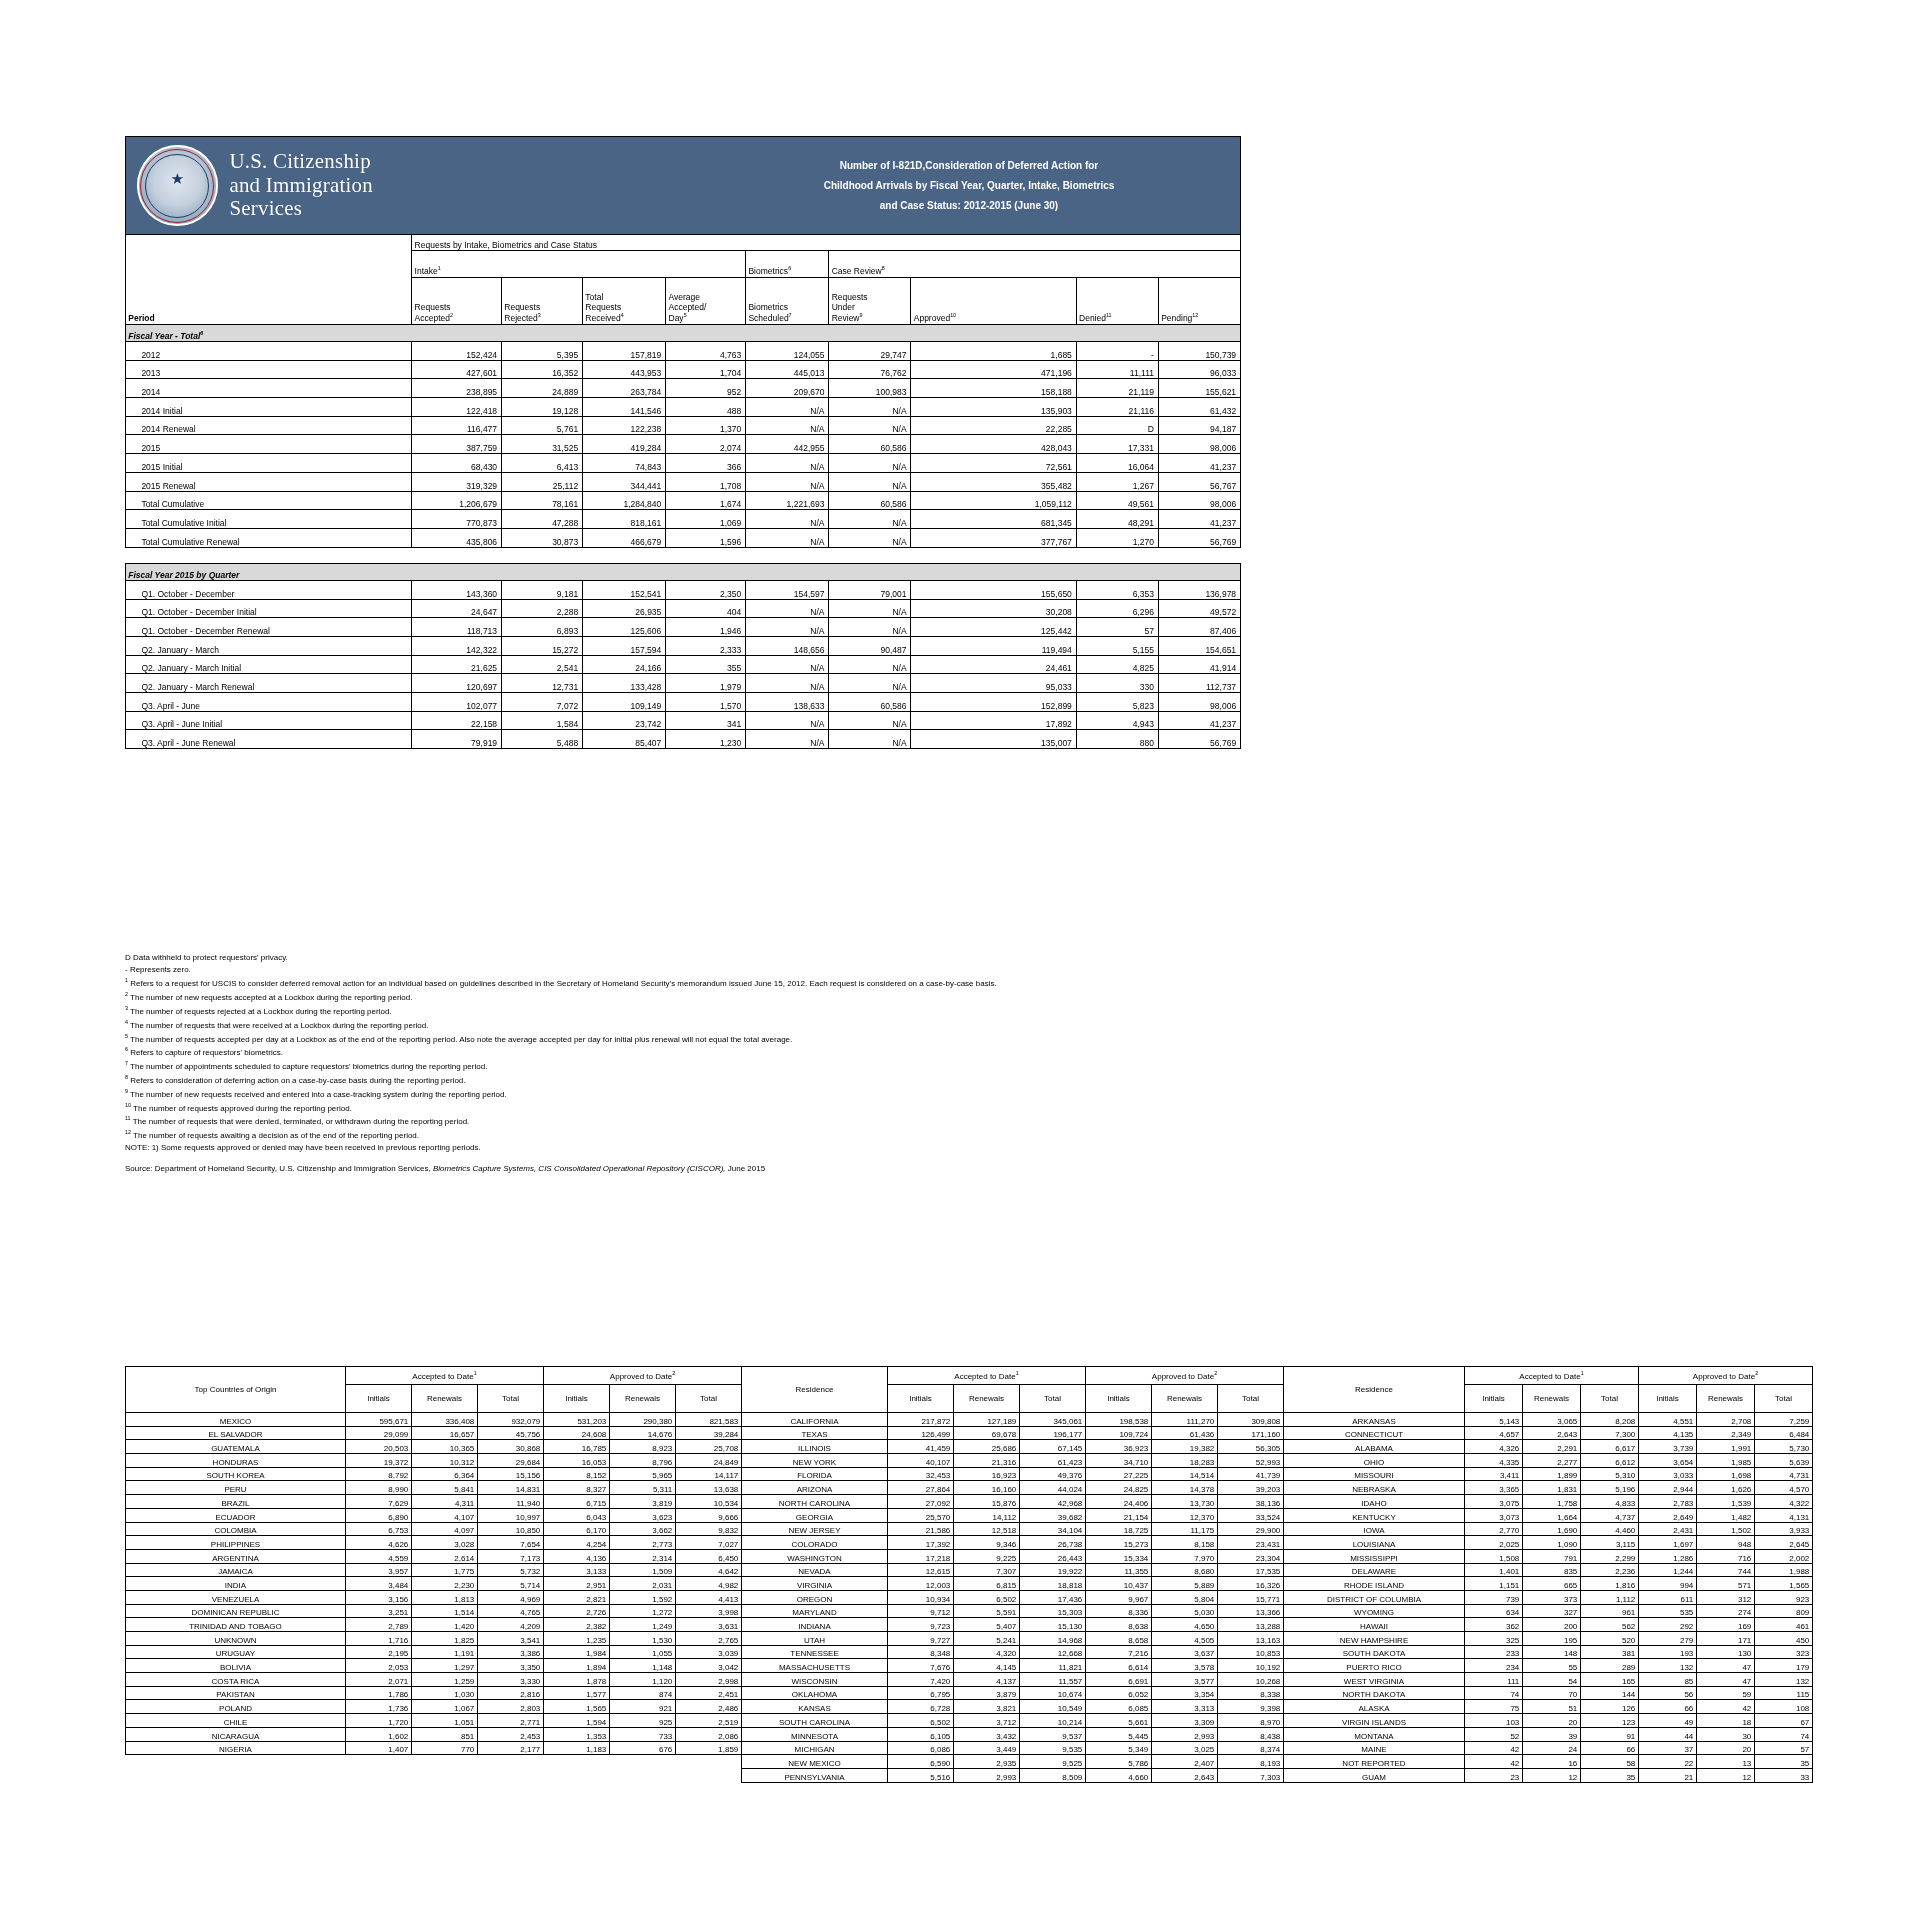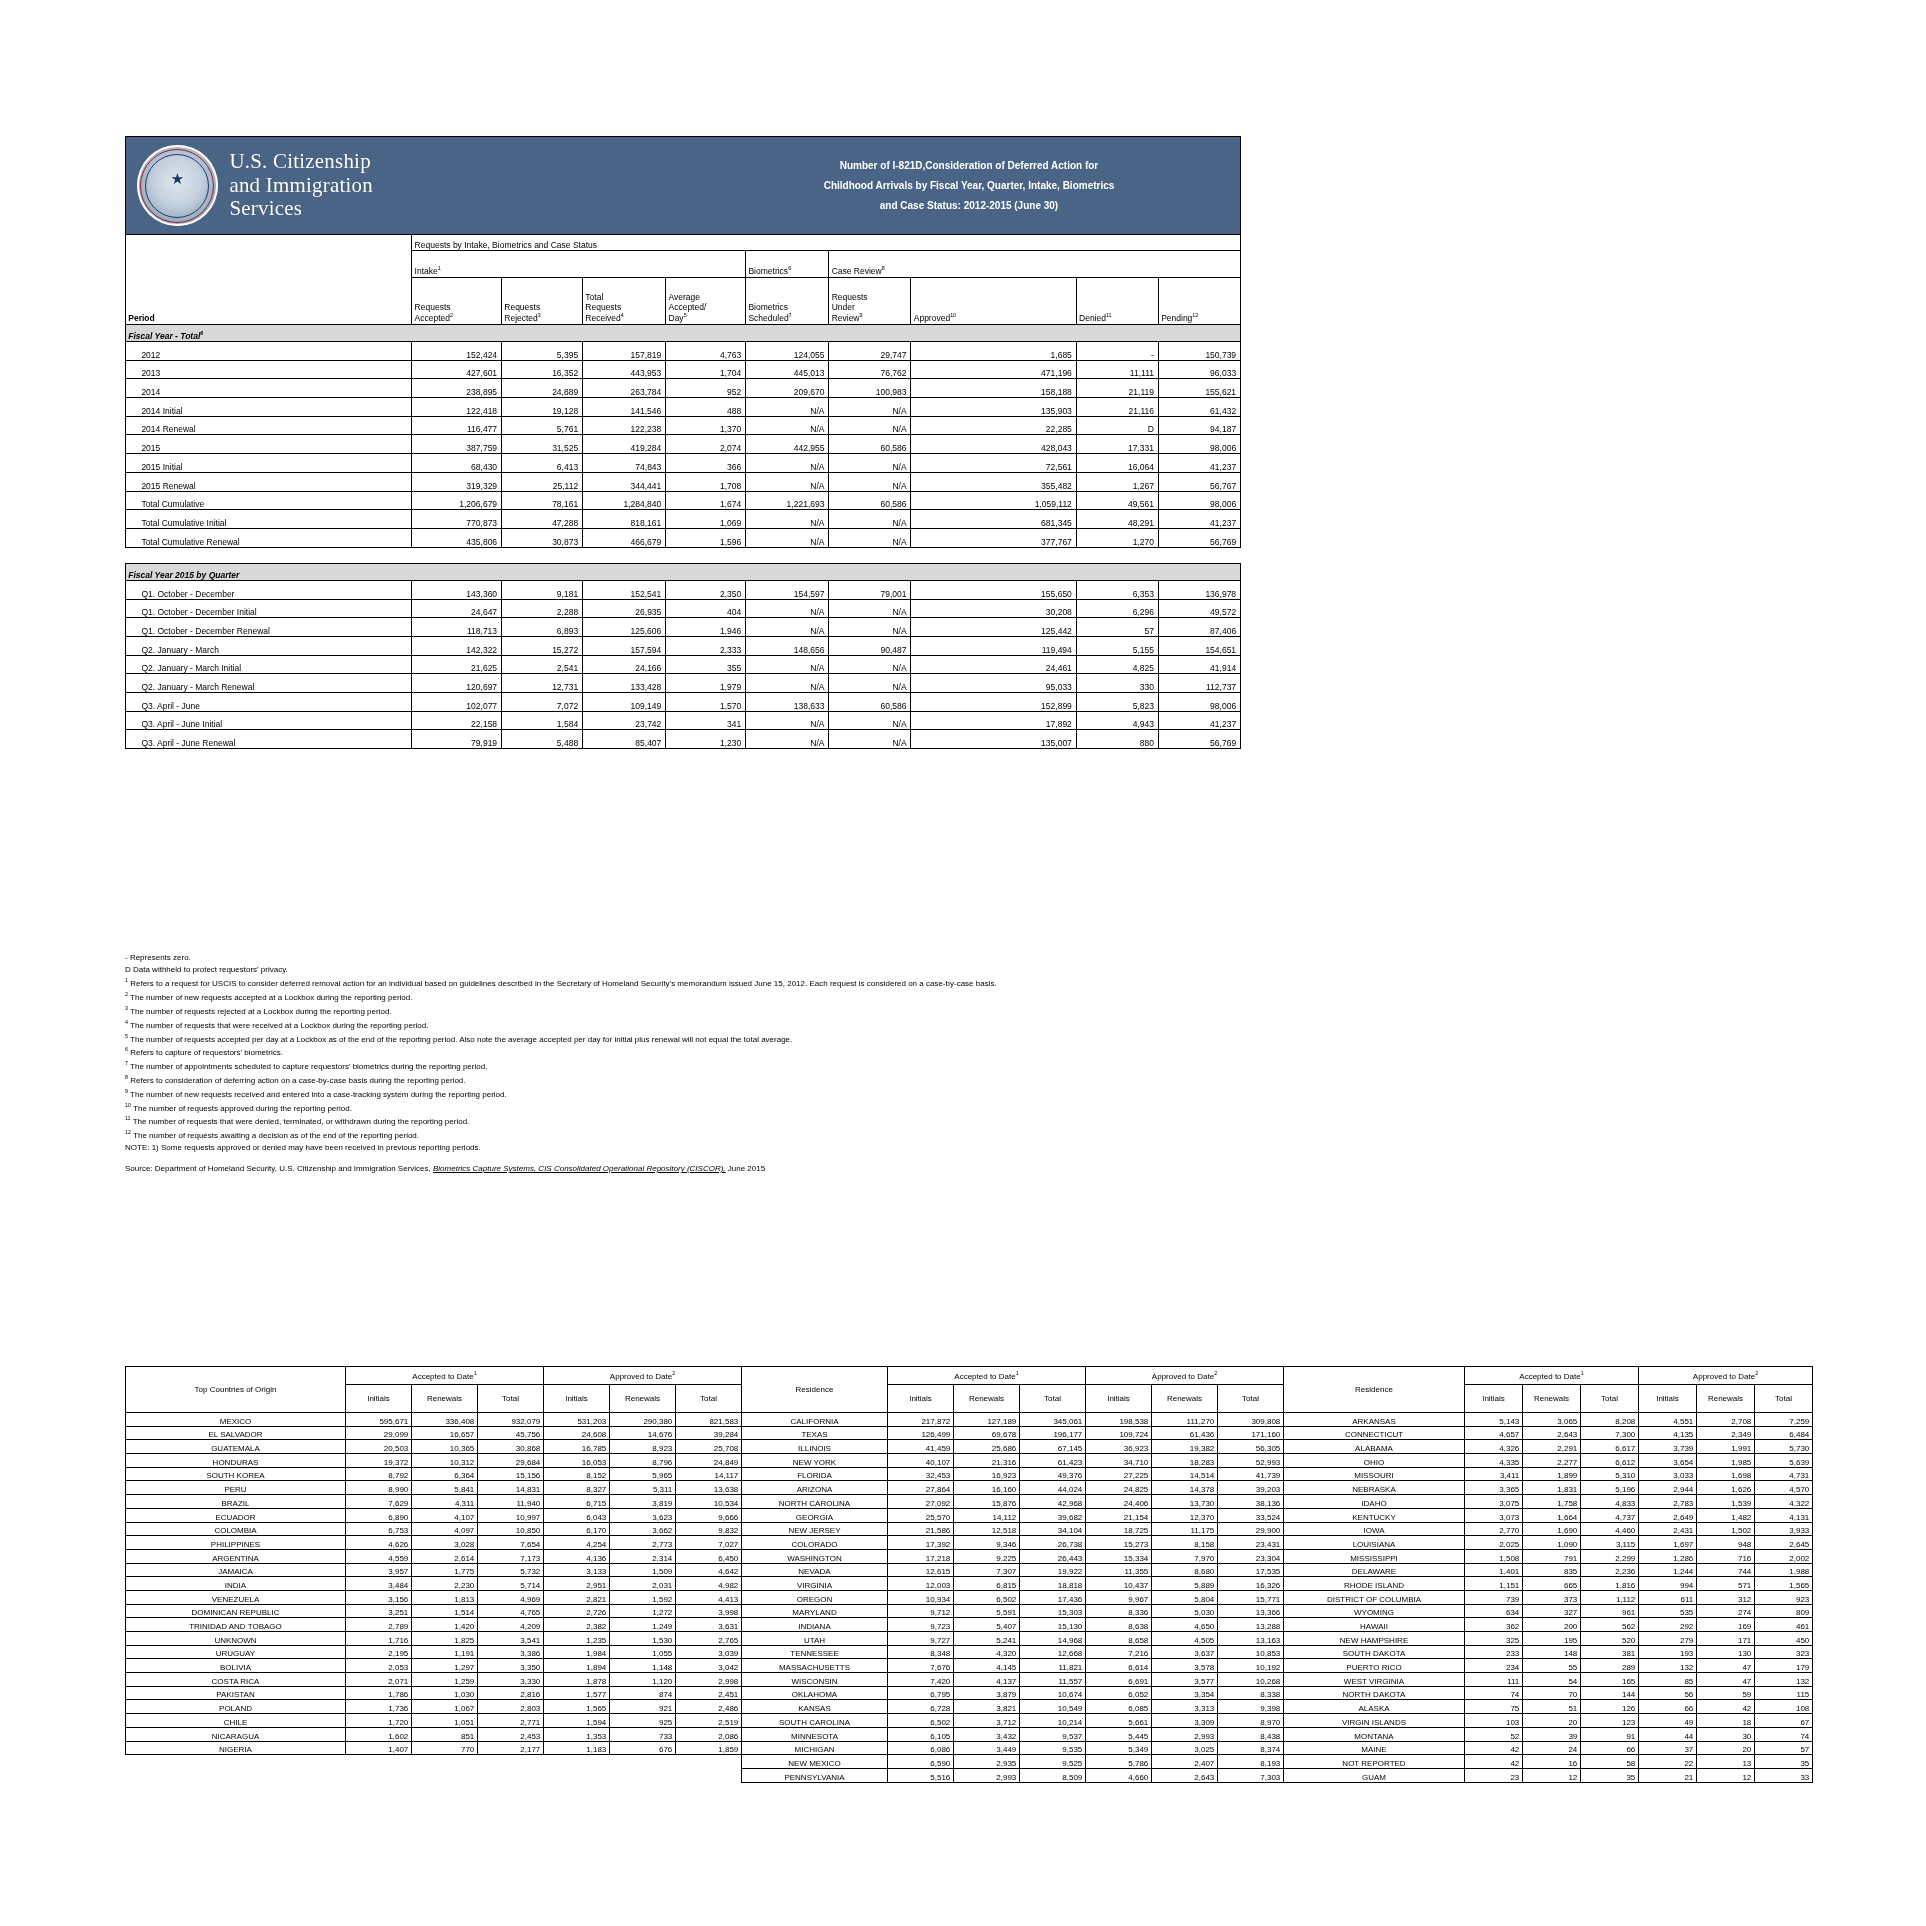--- a/index.html
+++ b/index.html
@@ -29,21 +29,21 @@
   #t1 .sec{background:#d9d9d9;font-style:italic;font-weight:bold;text-align:left;height:16px;}
   #t1 .blank{height:15.4px;border-left:none;border-right:none;}
   #t1 .perioddata{text-align:left;padding-left:15.4px;}
   #t1 .num{text-align:right;padding-right:3.9px;}
 
   
   .notes{position:absolute;font-size:8px;line-height:1.52;}
   .notes div{white-space:nowrap;}
   .ind{padding-left:10px;}
   .ind2{padding-left:43px;}
-  .it{font-style:italic;text-decoration:underline;}
+  .it{font-style:italic;}
 
   
   #t2wrap{position:absolute;left:125px;top:1366px;}
   #t2{font-size:8px;}
   #t2 td{height:12.7px;padding:0 2.7px;}
   #t2 .hh{text-align:center;vertical-align:middle;line-height:1.2;}
   #t2 .nm{text-align:center;}
   #t2 .num{text-align:right;}
 </style>
 </head>
@@ -351,22 +351,22 @@
             <td class="num">N/A</td>
             <td class="num">135,007</td>
             <td class="num">880</td>
             <td class="num">56,769</td>
           </tr>
         </tbody>
     </table>
   </div>
 
   <div class="notes" id="notes1" style="left:125px;top:952px;width:1772px;">
+      <div class="">D  Data withheld to protect requestors' privacy.</div>
       <div class="">- Represents zero.</div>
-      <div class="">D  Data withheld to protect requestors' privacy.</div>
       <div class=""><sup>1</sup> Refers to a request for USCIS to consider deferred removal action for an individual based on guidelines described in the Secretary of Homeland Security's memorandum issued June 15, 2012. Each request is considered on a case-by-case basis.</div>
       <div class=""><sup>2</sup> The number of new requests accepted at a Lockbox during the reporting period.</div>
       <div class=""><sup>3</sup> The number of requests rejected at a Lockbox during the reporting period.</div>
       <div class=""><sup>4</sup> The number of requests that were received at a Lockbox during the reporting period.</div>
       <div class=""><sup>5</sup> The number of requests accepted per day at a Lockbox as of the end of the reporting period. Also note the average accepted per day for initial plus renewal will not equal the total average.</div>
       <div class=""><sup>6</sup> Refers to capture of requestors' biometrics.</div>
       <div class=""><sup>7</sup> The number of appointments scheduled to capture requestors' biometrics during the reporting period.</div>
       <div class=""><sup>8</sup> Refers to consideration of deferring action on a case-by-case basis during the reporting period.</div>
       <div class=""><sup>9</sup> The number of new requests received and entered into a case-tracking system during the reporting period.</div>
       <div class=""><sup>10</sup> The number of requests approved during the reporting period.</div>

